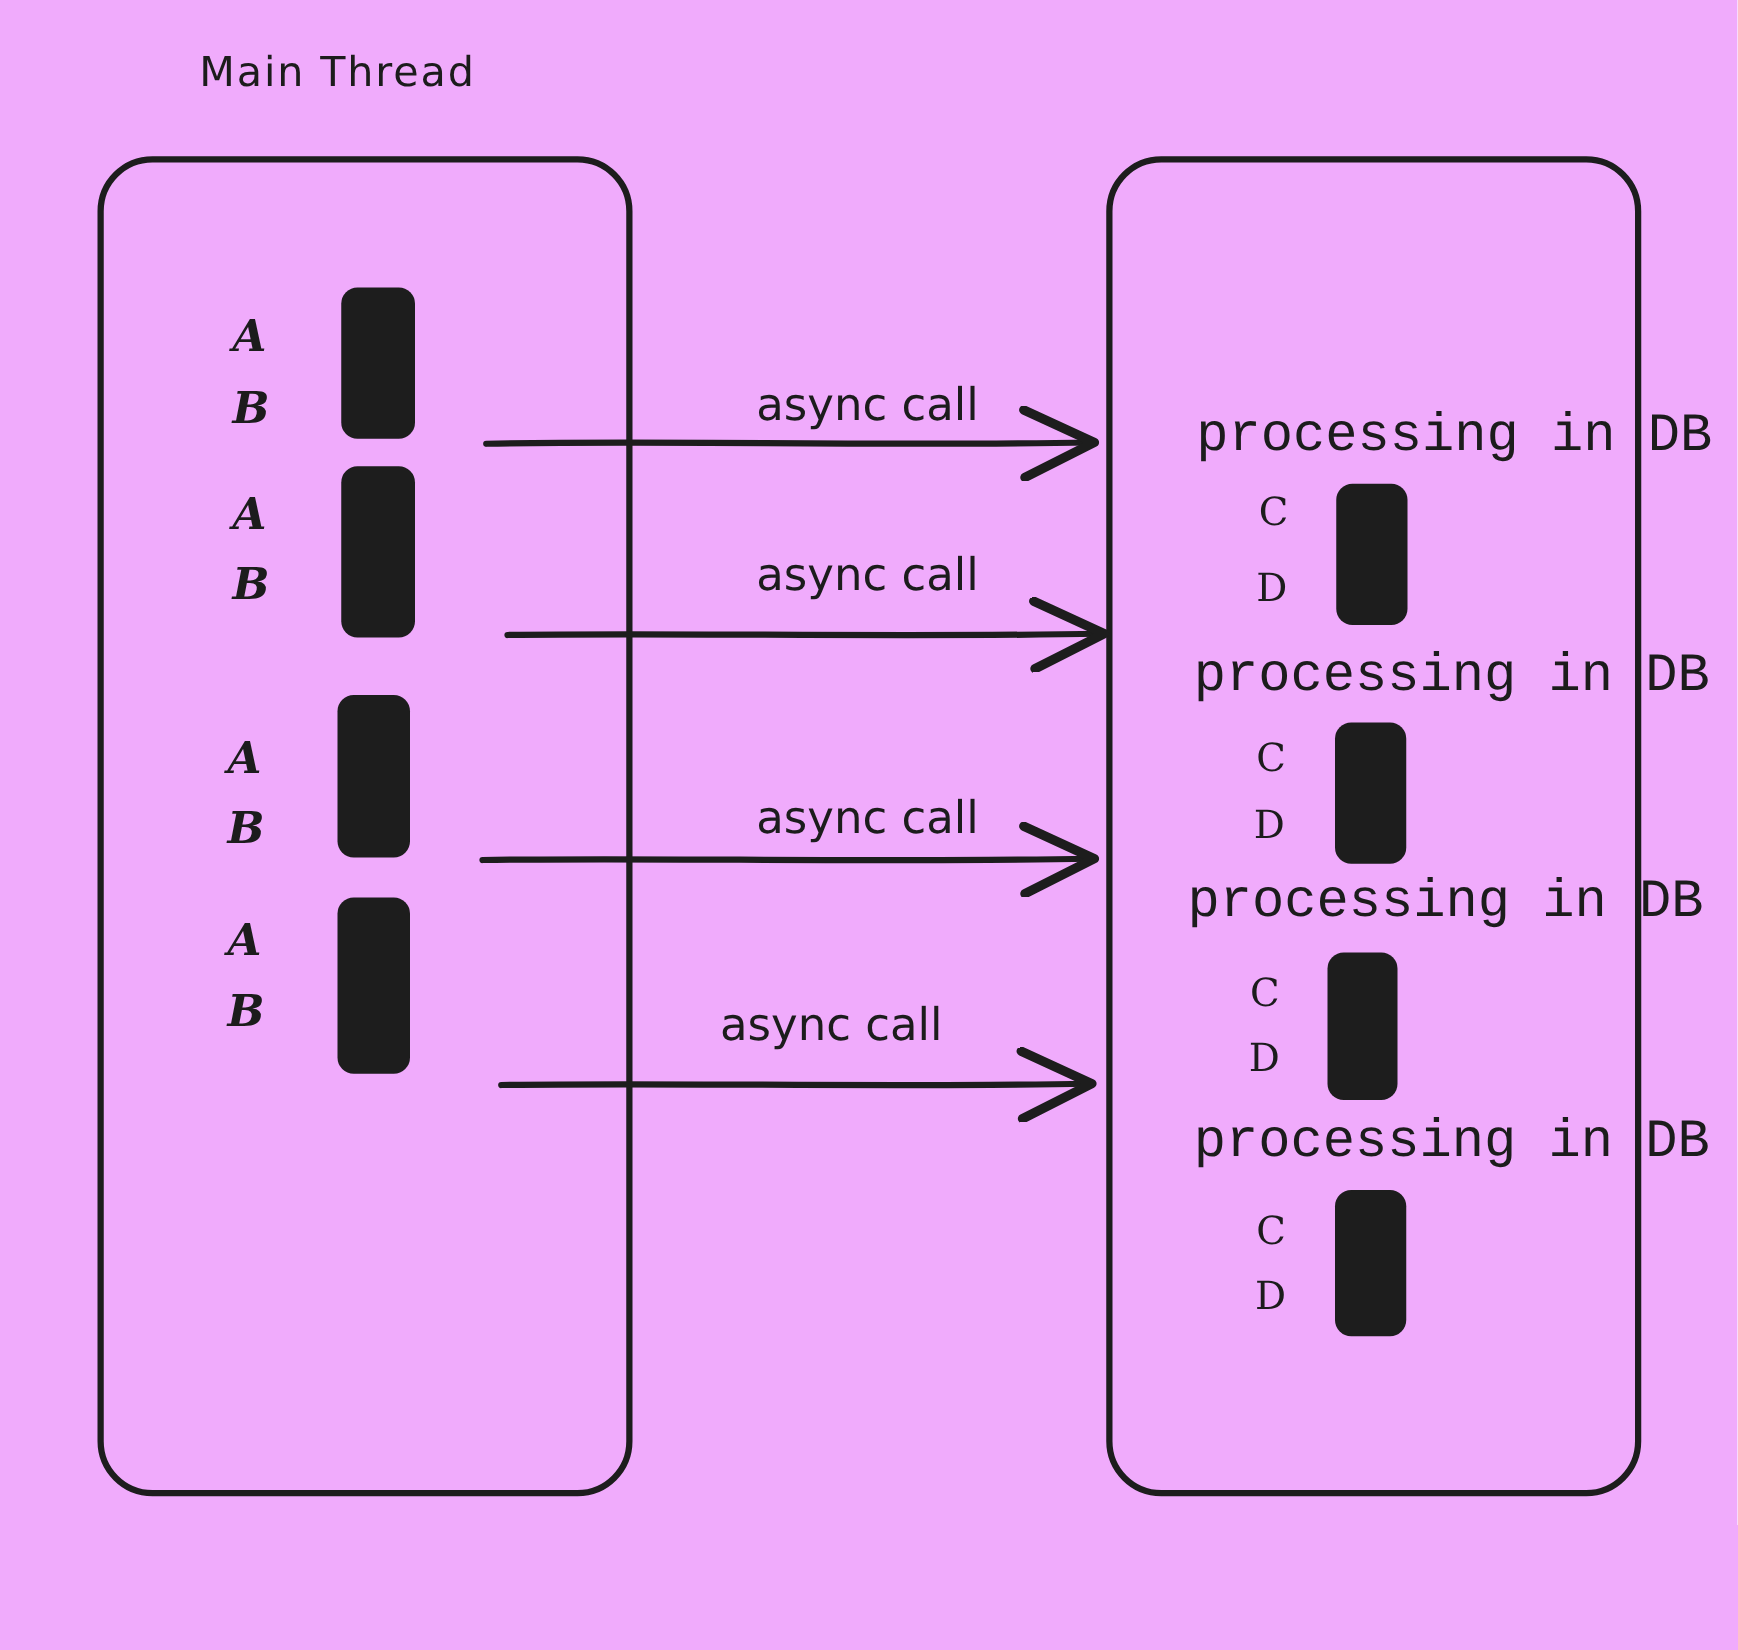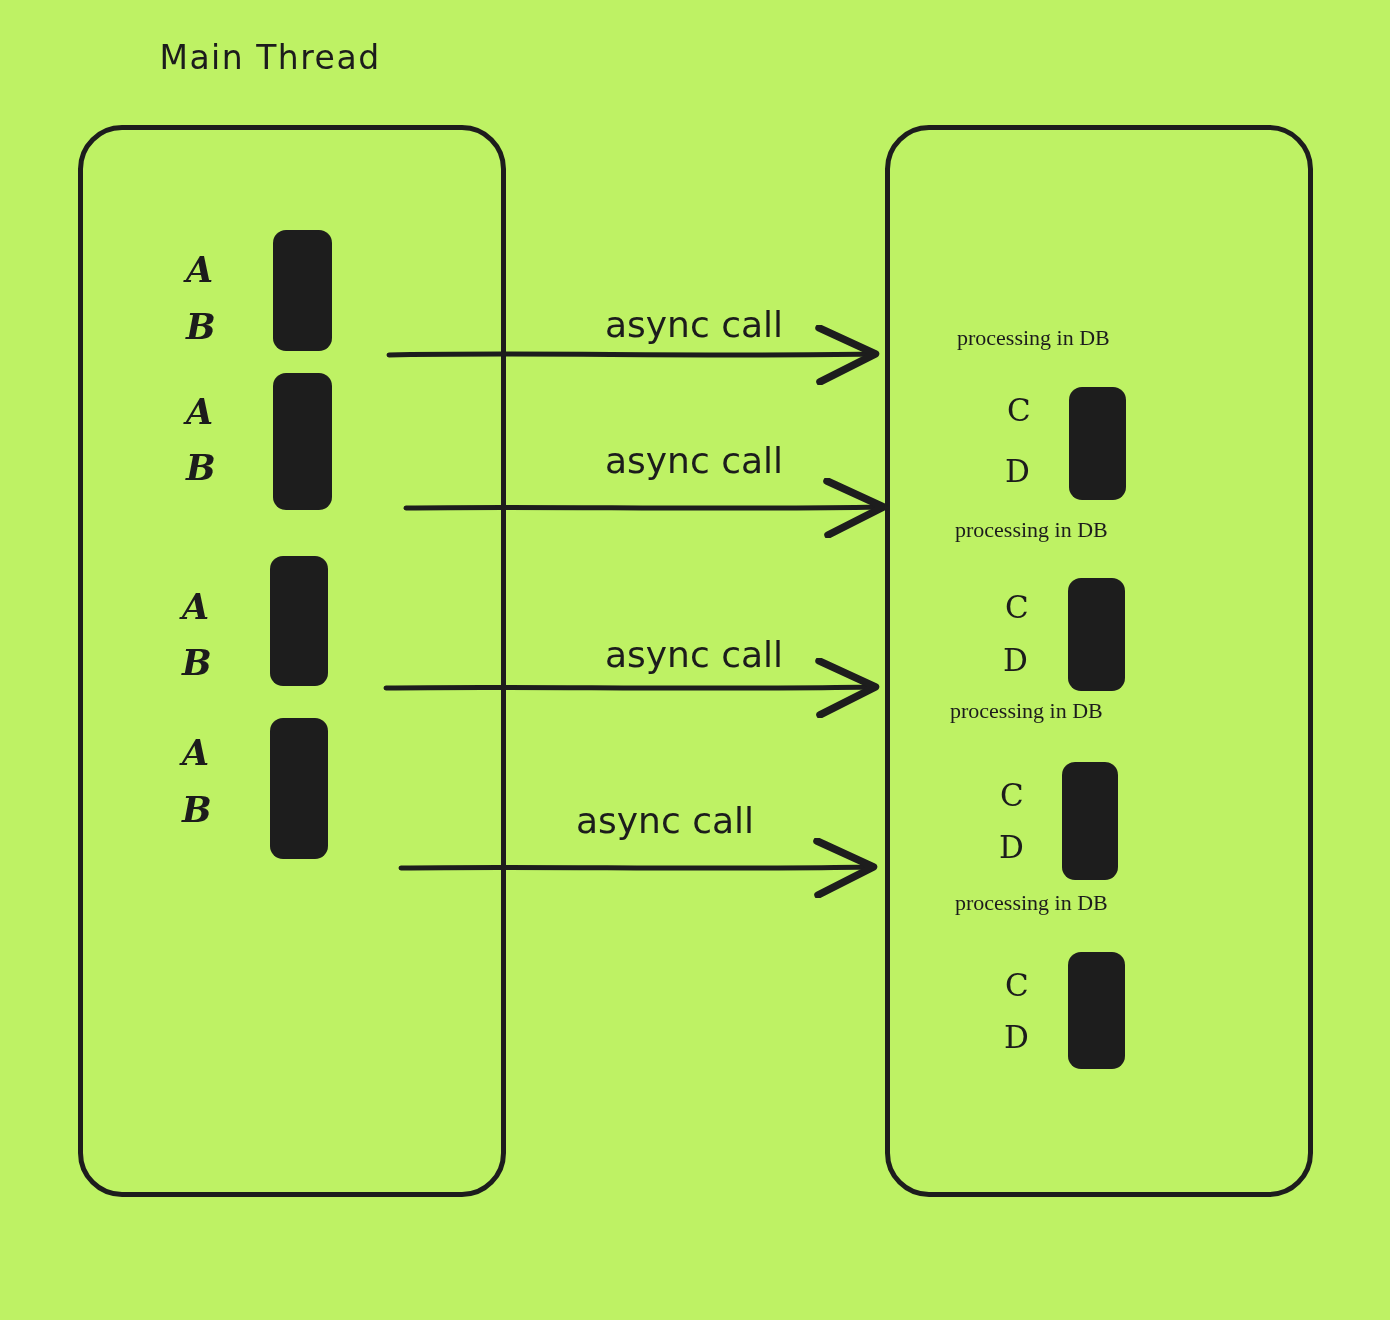--- a/index.html
+++ b/index.html
@@ -4,21 +4,21 @@
 <style>
   html, body {
     margin: 0;
     padding: 0;
     background: #ffffff;
   }
   #canvas {
     position: relative;
     width: 1390px;
     height: 1320px;
-    background: #bef264;
+    background: #f0abfc;
     overflow: hidden;
     font-family: "DejaVu Sans", sans-serif;
   }
   .thread-title {
     position: absolute;
     color: #1c1c1c;
     font-size: 33px;
     font-family: "DejaVu Sans", sans-serif;
     letter-spacing: 1.5px;
     white-space: nowrap;
@@ -57,22 +57,22 @@
     position: absolute;
     color: #1c1c1c;
     font-size: 31px;
     font-family: "DejaVu Serif", serif;
     line-height: 1;
     white-space: nowrap;
   }
   .db-phase {
     position: absolute;
     color: #1c1c1c;
-    font-size: 22px;
-    font-family: Liberation Serif, serif;
+    font-size: 43px;
+    font-family: Liberation Mono, monospace;
     line-height: 1;
     white-space: nowrap;
   }
   .arrow-label {
     position: absolute;
     color: #1c1c1c;
     font-size: 36px;
     font-family: "DejaVu Sans", sans-serif;
     line-height: 1;
     white-space: nowrap;

